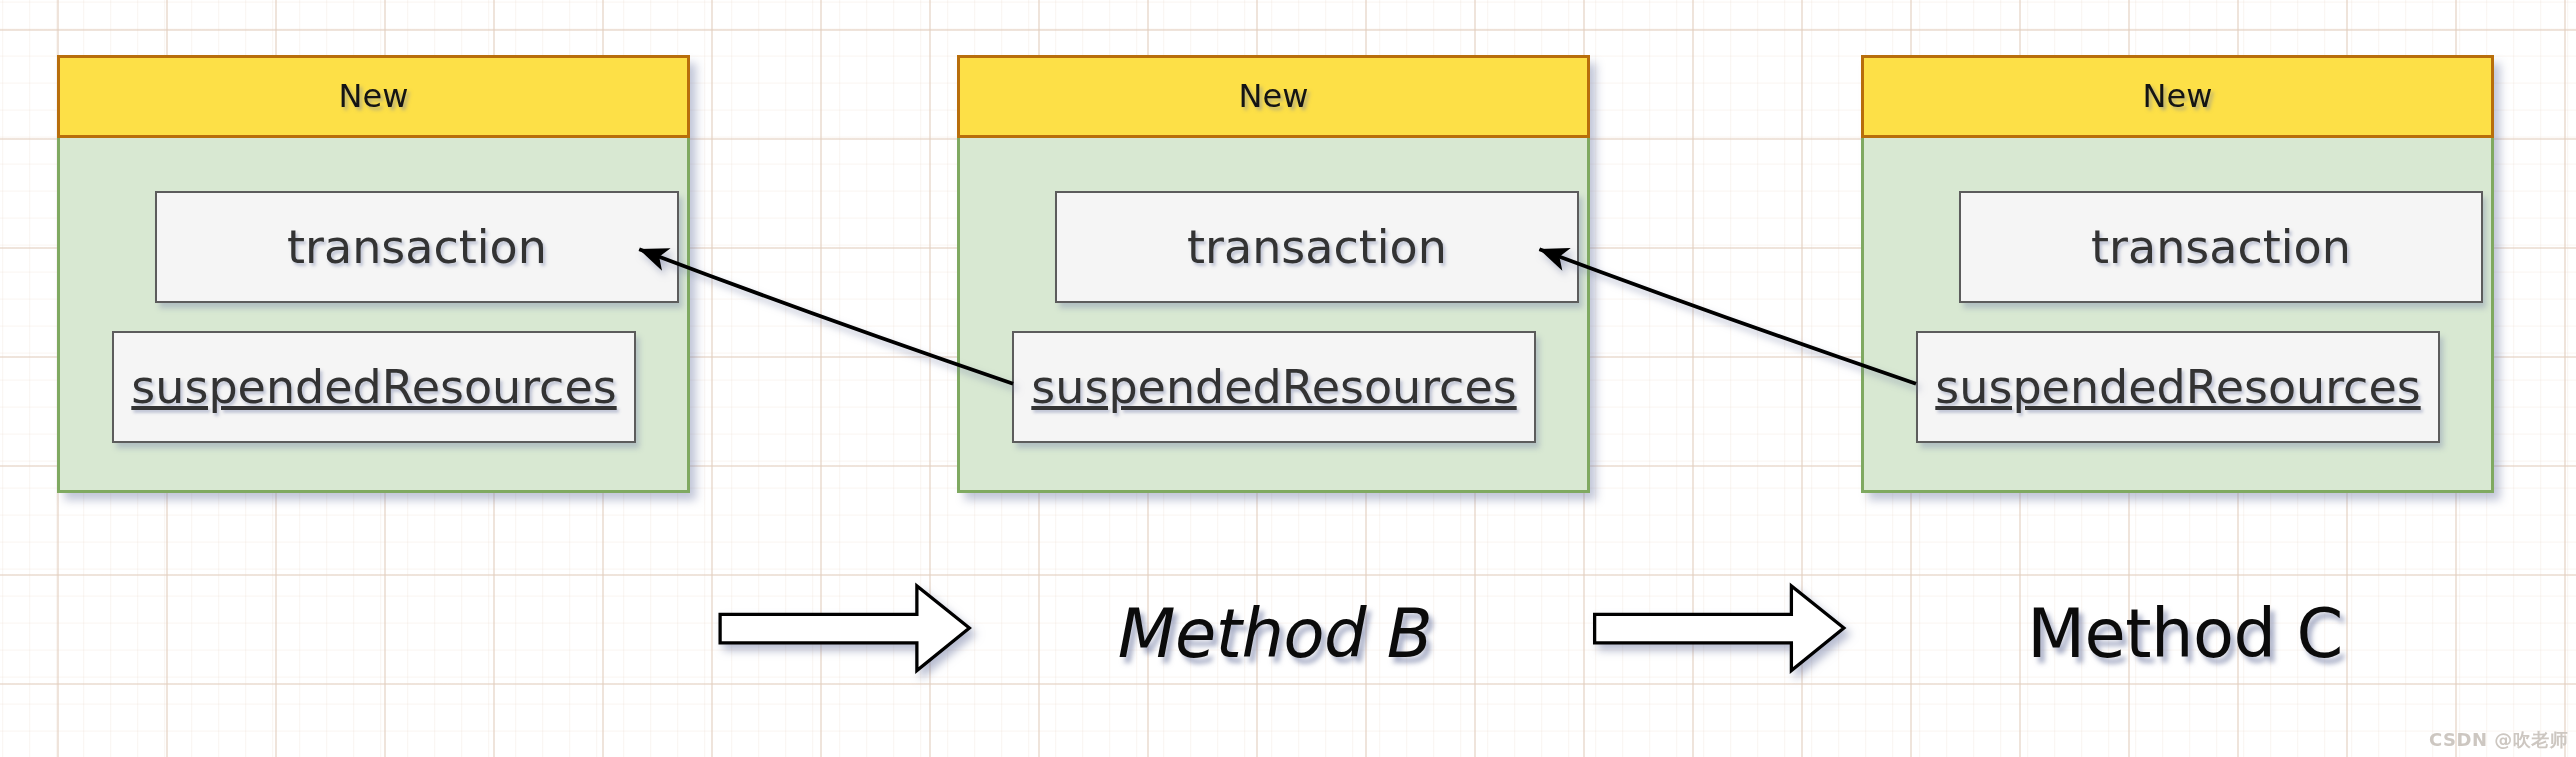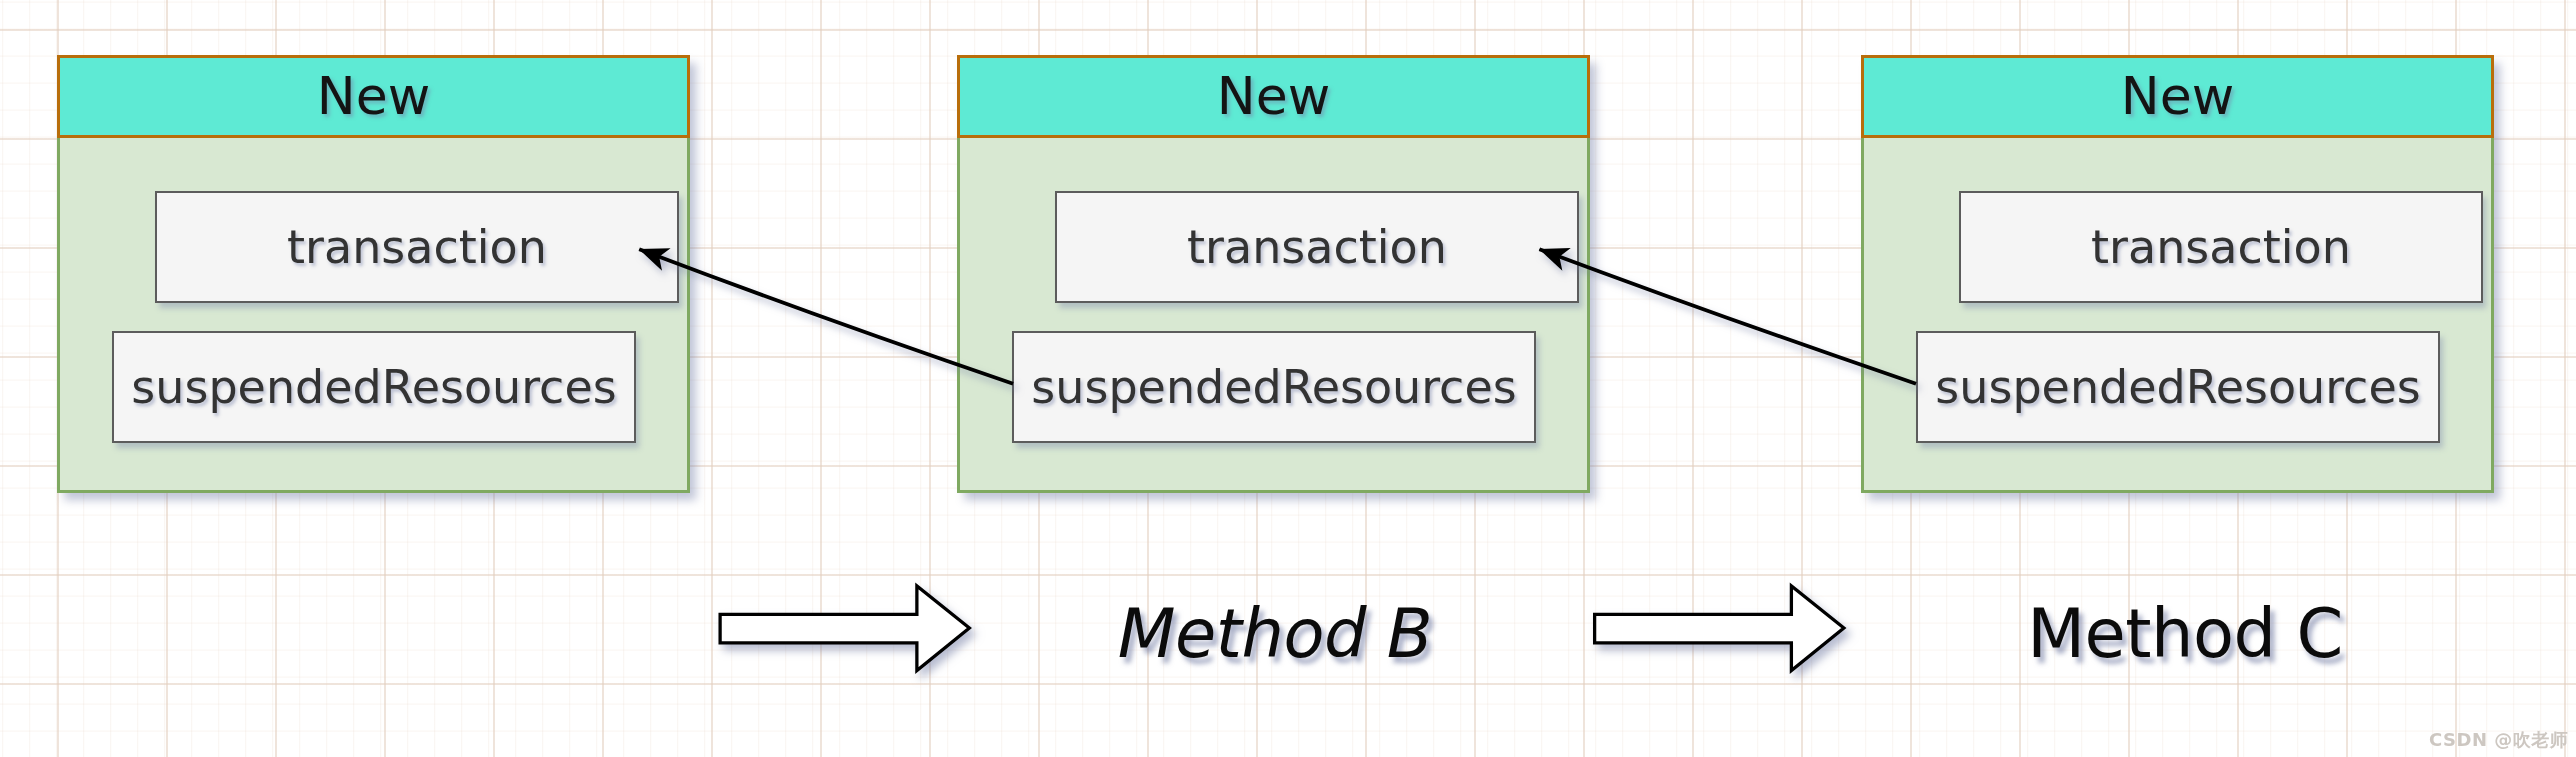--- a/index.html
+++ b/index.html
@@ -19,35 +19,35 @@
     background-size:109px 109px,109px 109px,27px 27px,27px 27px;
     background-position:57px 29px,57px 29px,2.2px 1.6px,2.2px 1.6px;
   }
   .unit{
     position:absolute;top:55px;height:438px;box-sizing:border-box;
     background:#d8e8d2;border:3.3px solid #7fa961;
     box-shadow:6.6px 7.7px 8.8px rgba(118,128,168,.45);
   }
   .unit-header{
     position:absolute;top:-3.3px;left:-3.3px;width:calc(100% + 6.6px);height:83px;
-    box-sizing:border-box;background:#5eead4;border:3.3px solid #b86e0b;
+    box-sizing:border-box;background:#fde047;border:3.3px solid #b86e0b;
     display:flex;align-items:center;justify-content:center;
-    font-size:52px;color:#141414;
+    font-size:32px;color:#141414;
     text-shadow:2.7px 3.3px 3.8px rgba(118,128,168,.5);
   }
   .field{
     position:absolute;left:52px;width:524px;height:112px;box-sizing:border-box;
     background:#f5f5f5;border:2.7px solid #5c5c5c;
     display:flex;align-items:center;justify-content:center;
     font-size:46px;color:#333333;white-space:nowrap;
     box-shadow:4.4px 5.5px 5.5px rgba(118,128,168,.38);
     text-shadow:2.2px 2.7px 3.3px rgba(118,128,168,.45);
   }
   .field.f1{top:133px;margin-left:43px;}
-  .field.f2{top:273px;}
+  .field.f2{top:273px;text-decoration:underline;}
   .mlabel{
     position:absolute;top:595px;transform:translateX(-50%);
     font-size:67px;color:#0b0b0b;white-space:nowrap;letter-spacing:-0.5px;
     text-shadow:4.4px 5.5px 5.5px rgba(112,122,162,.6);
   }
   #overlay{position:absolute;inset:0;pointer-events:none;}
   .connector{filter:drop-shadow(7px 9px 7px rgba(112,122,162,.5));}
   .blockarrow{filter:drop-shadow(9px 11px 8px rgba(112,122,162,.5));}
   #watermark{
     position:absolute;right:7.7px;bottom:5.5px;

